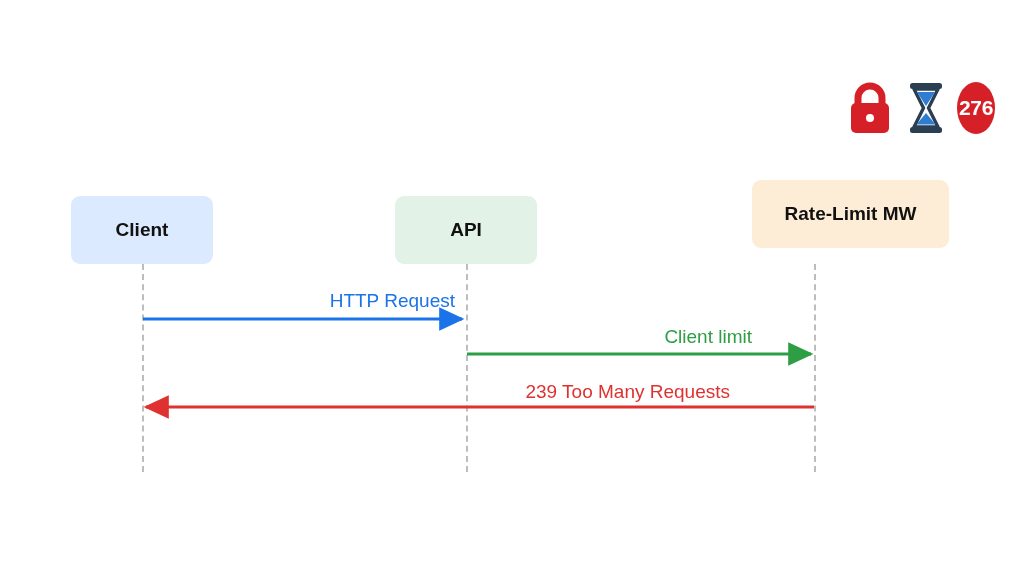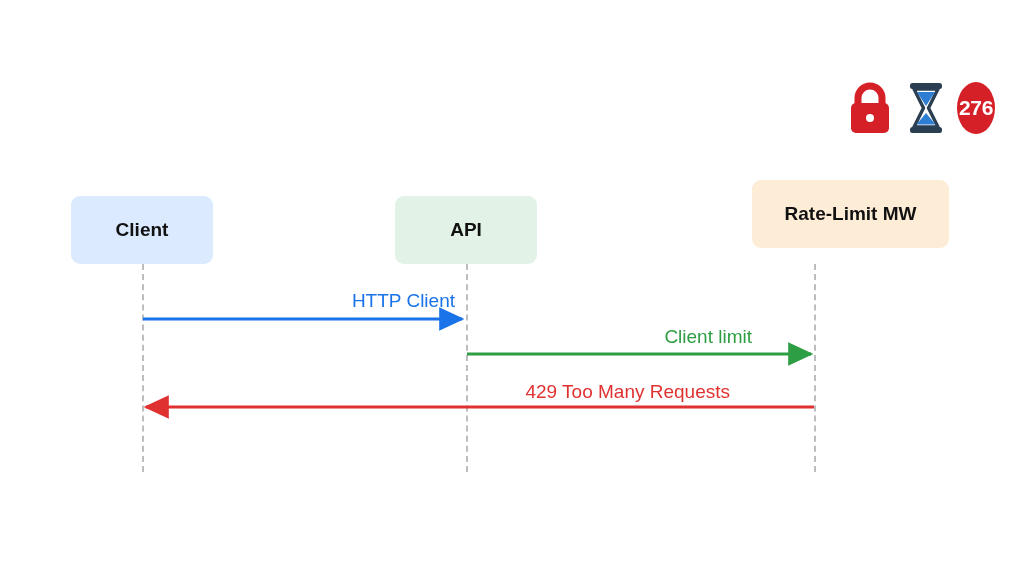--- a/index.html
+++ b/index.html
@@ -150,19 +150,19 @@
       </marker>
     </defs>
 
     <line x1="143" y1="319" x2="462" y2="319" stroke="#1a73e8" stroke-width="3" marker-end="url(#ah-blue)"></line>
 
     <line x1="467" y1="354" x2="811" y2="354" stroke="#2e9e44" stroke-width="3" marker-end="url(#ah-green)"></line>
 
     <line x1="814" y1="407" x2="146" y2="407" stroke="#e03131" stroke-width="3" marker-end="url(#ah-red)"></line>
   </svg>
 
-  <div class="msg-label" style="left:455px; top:290px; transform:translateX(-100%); color:#1a73e8;">HTTP Client</div>
+  <div class="msg-label" style="left:455px; top:290px; transform:translateX(-100%); color:#1a73e8;">HTTP Request</div>
 
   <div class="msg-label" style="left:752px; top:326px; transform:translateX(-100%); color:#2e9e44;">Client limit</div>
 
-  <div class="msg-label" style="left:730px; top:381px; transform:translateX(-100%); color:#e03131;">429 Too Many Requests</div>
+  <div class="msg-label" style="left:730px; top:381px; transform:translateX(-100%); color:#e03131;">239 Too Many Requests</div>
 
 </div>
 
 </body></html>

